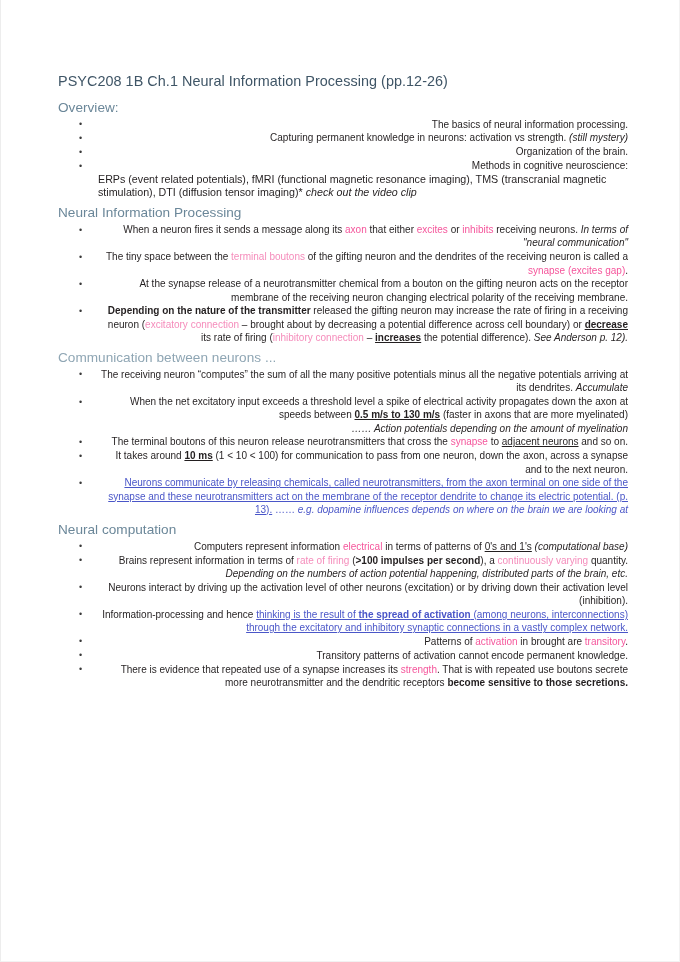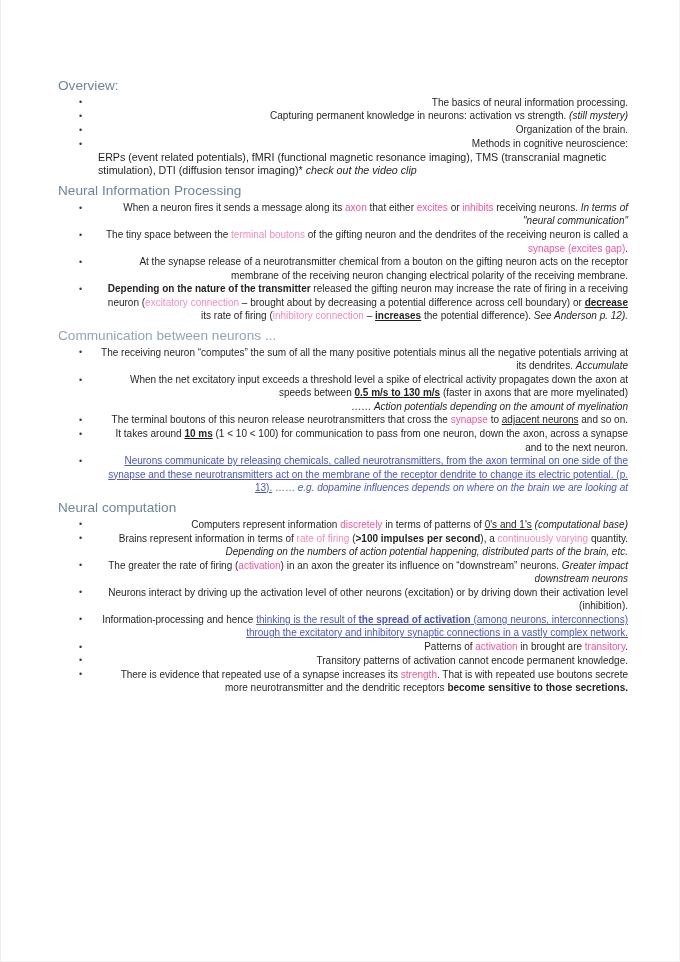--- a/index.html
+++ b/index.html
@@ -90,20 +90,21 @@
   .blue-plain {
     color: #4a56c8;
   }
 </style>
 </head>
 <body>
 
 <div class="page">
   <div class="content">
 
+    <div class="doc-title">PSYC208 1B Ch.1 Neural Information Processing (pp.12-26)</div>
 
     <div class="section-heading">Overview:</div>
     <ul class="bullets">
       <li><span>The basics of neural information processing.</span></li>
       <li><span>Capturing permanent knowledge in neurons: activation vs strength.</span> <i>(still mystery)</i></li>
       <li><span>Organization of the brain.</span></li>
       <li><span>Methods in cognitive neuroscience:</span></li>
     </ul>
     <div class="sub-line"><span>ERPs (event related potentials), fMRI (functional magnetic resonance imaging), TMS (transcranial magnetic stimulation), DTI (diffusion tensor imaging)*</span> <i>check out the video clip</i></div>
 
@@ -119,23 +120,22 @@
     <ul class="bullets">
       <li><span>The receiving neuron “computes” the sum of all the many positive potentials minus all the negative potentials arriving at its dendrites. </span><i>Accumulate</i></li>
       <li><span>When the net excitatory input exceeds a threshold level a spike of electrical activity propagates down the axon at speeds between </span><b><u>0.5 m/s to 130 m/s</u></b><span> (faster in axons that are more myelinated)</span><br><i>…… Action potentials depending on the amount of myelination</i></li>
       <li><span>The terminal boutons of this neuron release neurotransmitters that cross the </span><span class="pink">synapse</span><span> to </span><u>adjacent neurons</u><span> and so on.</span></li>
       <li><span>It takes around </span><b><u>10 ms</u></b><span> (1 &lt; 10 &lt; 100) for communication to pass from one neuron, down the axon, across a synapse and to the next neuron.</span></li>
       <li><span class="u-blue">Neurons communicate by releasing chemicals, called neurotransmitters, from the axon terminal on one side of the synapse and these neurotransmitters act on the membrane of the receptor dendrite to change its electric potential. (p. 13).</span><span class="blue-plain"> …… </span><i class="blue-plain">e.g. dopamine influences depends on where on the brain we are looking at</i></li>
     </ul>
 
     <div class="section-heading">Neural computation</div>
     <ul class="bullets">
-      <li><span>Computers represent information </span><span class="pink">discretely</span><span> in terms of patterns of </span><u>0's and 1's</u><span> </span><i>(computational base)</i></li>
+      <li><span>Computers represent information </span><span class="pink">electrical</span><span> in terms of patterns of </span><u>0's and 1's</u><span> </span><i>(computational base)</i></li>
       <li><span>Brains represent information in terms of </span><span class="pink-soft">rate of firing</span><span> (</span><b>&gt;100 impulses per second</b><span>), a </span><span class="pink-soft">continuously varying</span><span> quantity. </span><i>Depending on the numbers of action potential happening, distributed parts of the brain, etc.</i></li>
-      <li><span>The greater the rate of firing (</span><span class="pink">activation</span><span>) in an axon the greater its influence on “downstream” neurons. </span><i>Greater impact downstream neurons</i></li>
       <li><span>Neurons interact by driving up the activation level of other neurons (excitation) or by driving down their activation level (inhibition).</span></li>
       <li><span>Information-processing and hence </span><span class="u-blue">thinking is the result of </span><b class="u-blue">the spread of activation</b><span class="u-blue"> (among neurons, interconnections) through the excitatory and inhibitory synaptic connections in a vastly complex network.</span></li>
     </ul>
 
     <ul class="bullets">
       <li><span>Patterns of </span><span class="pink">activation</span><span> in brought are </span><span class="pink">transitory</span><span>.</span></li>
       <li><span>Transitory patterns of activation cannot encode permanent knowledge.</span></li>
       <li><span>There is evidence that repeated use of a synapse increases its </span><span class="pink">strength</span><span>. That is with repeated use boutons secrete more neurotransmitter and the dendritic receptors </span><b>become sensitive to those secretions.</b></li>
     </ul>
 

